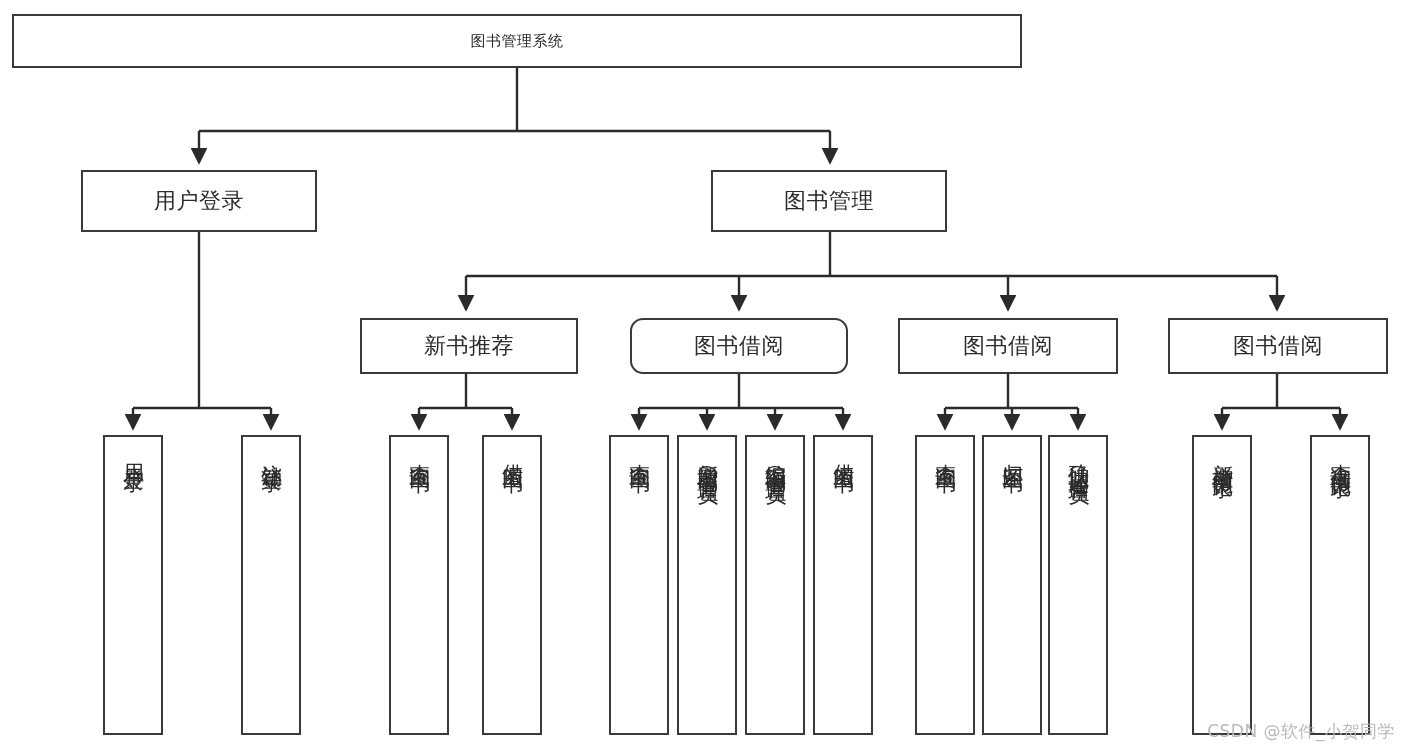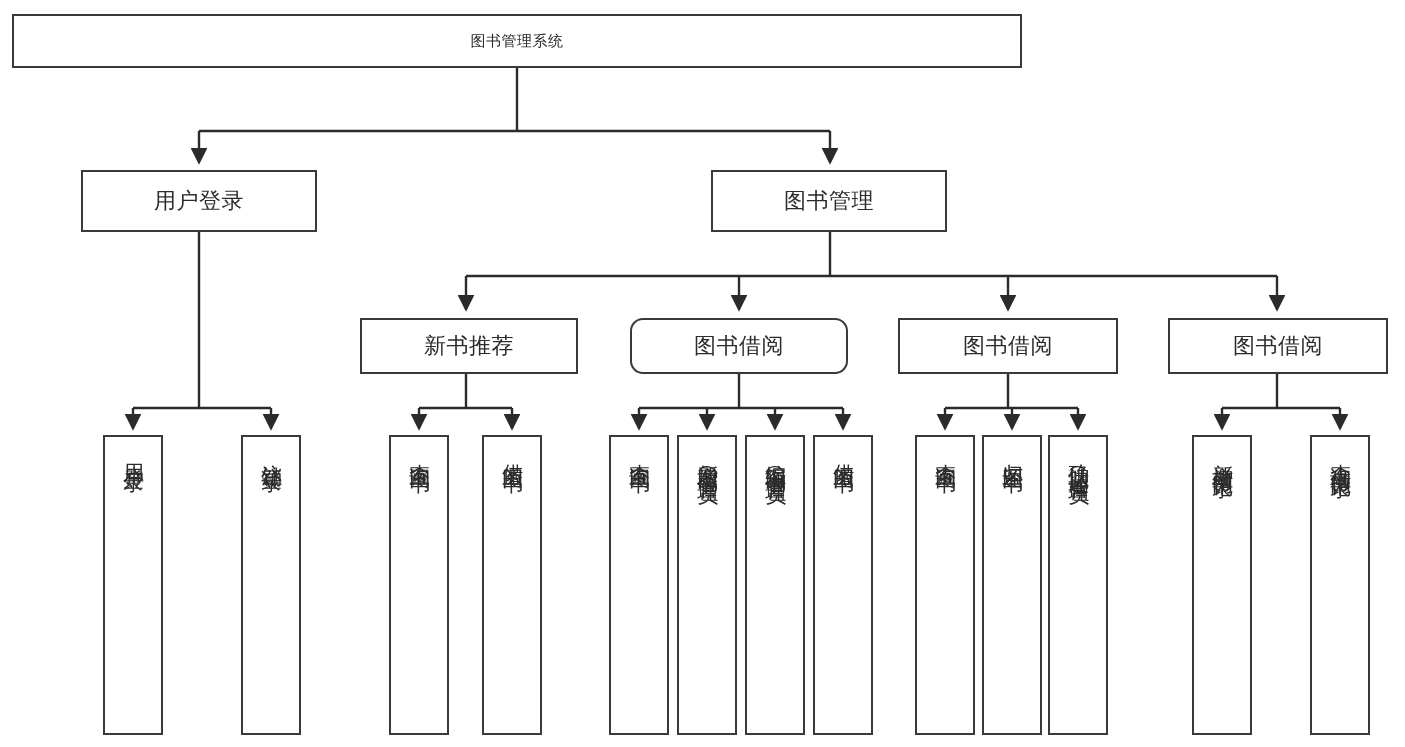--- a/index.html
+++ b/index.html
@@ -182,13 +182,14 @@
     <span class="label">确认归还（管理员）</span>
   </div>
 
   <div class="node leaf" style="left:1192px;top:435px;width:60px;height:300px;">
     <span class="label">新增借阅记录</span>
   </div>
   <div class="node leaf" style="left:1310px;top:435px;width:60px;height:300px;">
     <span class="label">查询借阅记录</span>
   </div>
 
+  <div class="watermark">CSDN @软件_小贺同学</div>
 </div>
 
 </body></html>

